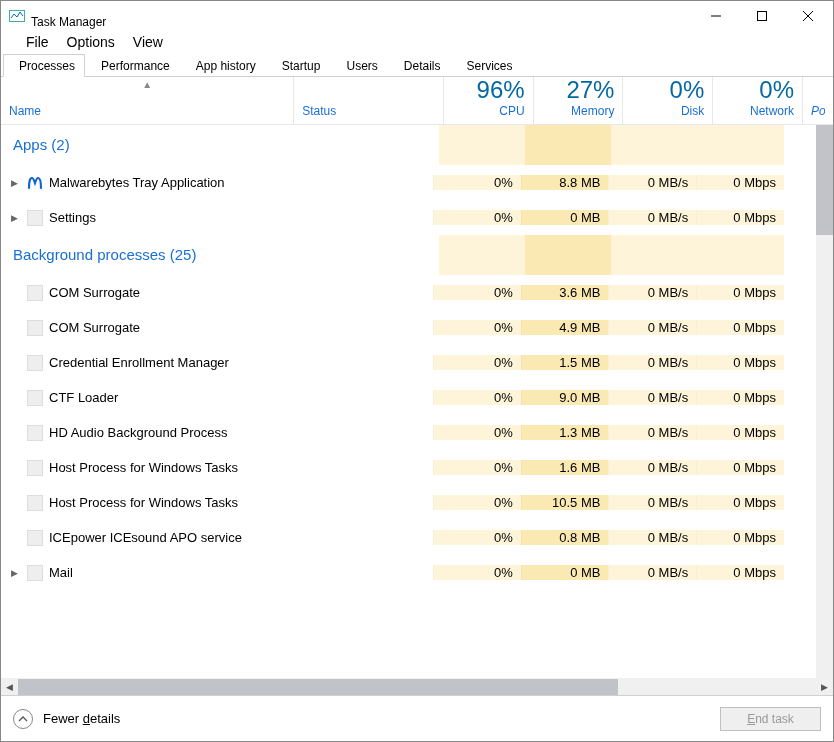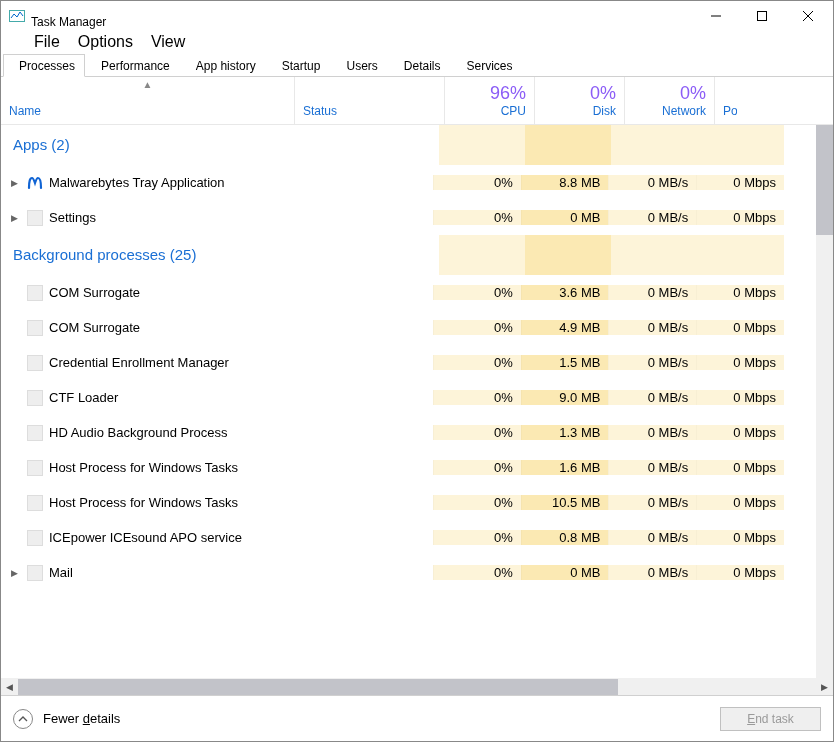--- a/index.html
+++ b/index.html
@@ -44,22 +44,22 @@
       display: flex;
       align-items: center;
       justify-content: center;
       font-size: 14px;
     }
     
     .menubar {
       height: 22px;
       display: flex;
       align-items: center;
-      padding-left: 24px;
-      font-size: 16px;
+      padding-left: 16px;
+      font-size: 14px;
     }
     .menu-item {
       padding: 2px 9px;
     }
     
     .tabstrip {
       height: 24px;
       display: flex;
       align-items: flex-end;
       padding-left: 2px;
@@ -89,22 +89,22 @@
     .hcol {
       border-right: 1px solid #e8e8e8;
       display: flex;
       flex-direction: column;
       justify-content: flex-end;
       padding: 0 8px 6px 8px;
       font-size: 12px;
       color: #1a6fd4;
     }
     .hcol .pct {
-      font-size: 18px;
-      color: #8b5cf6;
+      font-size: 24px;
+      color: #0369a1;
       text-align: right;
     }
     .hcol.name-col {
       width: 294px;
       color: #1a6fd4;
       justify-content: flex-end;
       position: relative;
     }
     .sort-arrow {
       color: #888;
@@ -322,29 +322,33 @@
       <span class="sort-arrow">▲</span>
       <span class="lbl">Name</span>
     </div>
     <div class="hcol status-col">
       <span class="lbl">Status</span>
     </div>
     <div class="hcol cpu-col">
       <span class="pct">96%</span>
       <span class="lbl">CPU</span>
     </div>
+    <div class="hcol mem-col">
+      <span class="pct">27%</span>
+      <span class="lbl">Memory</span>
+    </div>
     <div class="hcol disk-col">
       <span class="pct">0%</span>
       <span class="lbl">Disk</span>
     </div>
     <div class="hcol net-col">
       <span class="pct">0%</span>
       <span class="lbl">Network</span>
     </div>
-    <div class="hcol pwr-col" style="border-right:none;">
+    <div class="hcol pwr-col" style="border-right:none;font-style:italic;">
       <span class="lbl">Po</span>
     </div>
   </div>
 </div>
 
 <div class="content-wrap">
   <div class="table-body" id="table-body">
       <div class="group-header">
         <div class="gh-name-wrap">
           <span>Apps (2)</span>

